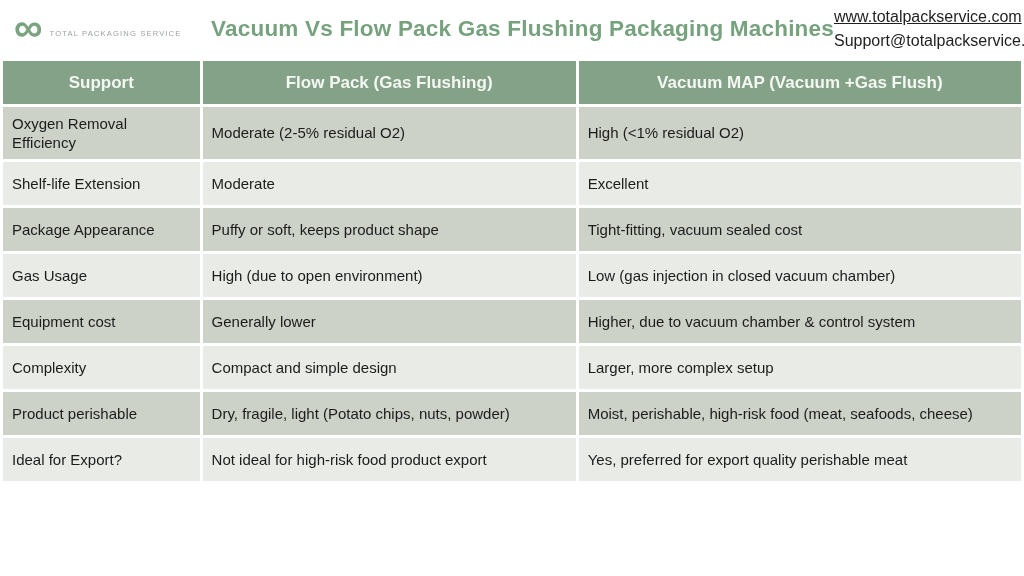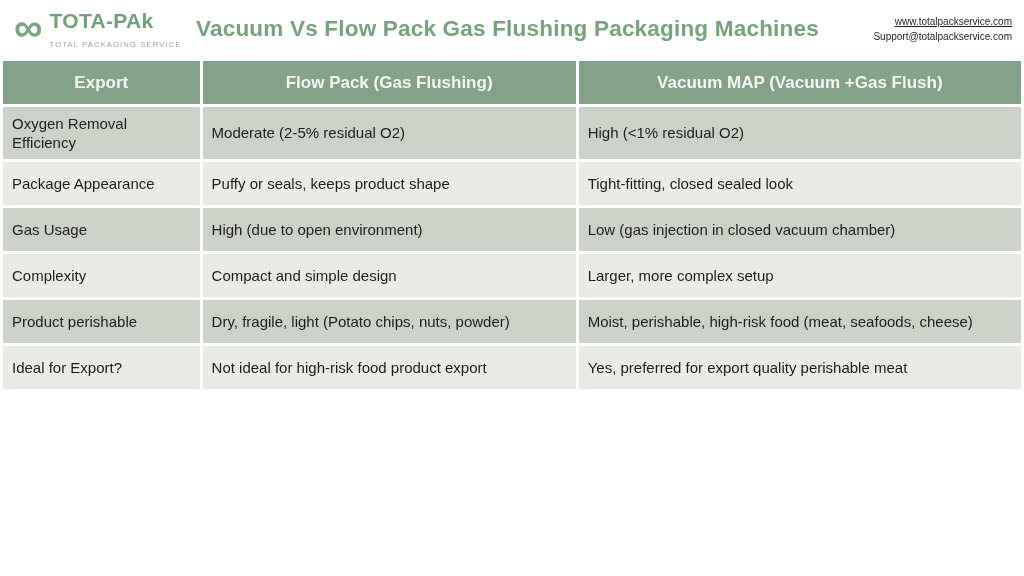--- a/index.html
+++ b/index.html
@@ -15,24 +15,24 @@
   }
   .brand{display:flex;align-items:center;gap:7px;width:178px;flex:0 0 auto;}
   .logo-glyph{
     color:#7aa37f;font-size:40px;font-weight:bold;line-height:0.8;
     transform:translateY(-2px);
   }
   .brand-text{display:flex;flex-direction:column;}
   .brand-name{color:#6fa077;font-weight:bold;font-size:21px;line-height:1;letter-spacing:0.3px;}
   .brand-tagline{color:#9ba39c;font-size:7.6px;letter-spacing:1.15px;margin-top:9px;white-space:nowrap;}
   .page-title{
-    flex:1;text-align:left;color:#76a27e;font-weight:bold;
+    flex:1;text-align:right;color:#76a27e;font-weight:bold;
     font-size:22.5px;letter-spacing:0.2px;padding-left:4px;white-space:nowrap;
   }
-  .contact{flex:0 0 auto;width:178px;font-size:10px;color:#1f1f1f;line-height:1.5;text-align:right;}
+  .contact{flex:0 0 auto;width:178px;font-size:16px;color:#1f1f1f;line-height:1.5;text-align:center;}
   .website-link{text-decoration:underline;cursor:pointer;}
   .email-line{text-decoration:none;cursor:pointer;}
   
   table.compare{
     width:1024px;table-layout:fixed;
     border-collapse:separate;border-spacing:3px;
     background:#ffffff;
   }
   col.c1{width:196px;}
   col.c2{width:372px;}
@@ -50,59 +50,68 @@
   tbody tr:nth-child(odd) td{background:#cdd2c8;}
   tbody tr:nth-child(even) td{background:#e9ece6;}
 </style>
 </head>
 <body>
 
 <div class="top-band">
   <div class="brand">
     <span class="logo-glyph">∞</span>
     <span class="brand-text">
-      <span class="brand-name">TOTA-PAk</span>
       <span class="brand-tagline">TOTAL PACKAGING SERVICE</span>
     </span>
   </div>
   <div class="page-title">Vacuum Vs Flow Pack Gas Flushing Packaging Machines</div>
   <div class="contact">
     <div class="website-link">www.totalpackservice.com</div>
     <div class="email-line">Support@totalpackservice.com</div>
   </div>
 </div>
 
 <table class="compare">
   <colgroup>
       <col class="c1">
       <col class="c2">
       <col class="c3">
     </colgroup>
   <thead>
     <tr>
-      <th>Export</th>
+      <th>Support</th>
       <th>Flow Pack (Gas Flushing)</th>
       <th>Vacuum MAP (Vacuum +Gas Flush)</th>
     </tr>
   </thead>
   <tbody>
       <tr>
         <td>Oxygen Removal Efficiency</td>
         <td>Moderate (2-5% residual O2)</td>
         <td>High (&lt;1% residual O2)</td>
       </tr>
       <tr>
+        <td>Shelf-life Extension</td>
+        <td>Moderate</td>
+        <td>Excellent</td>
+      </tr>
+      <tr>
         <td>Package Appearance</td>
-        <td>Puffy or seals, keeps product shape</td>
-        <td>Tight-fitting, closed sealed look</td>
+        <td>Puffy or soft, keeps product shape</td>
+        <td>Tight-fitting, vacuum sealed cost</td>
       </tr>
       <tr>
         <td>Gas Usage</td>
         <td>High (due to open environment)</td>
         <td>Low (gas injection in closed vacuum chamber)</td>
+      </tr>
+      <tr>
+        <td>Equipment cost</td>
+        <td>Generally lower</td>
+        <td>Higher, due to vacuum chamber &amp;  control system</td>
       </tr>
       <tr>
         <td>Complexity</td>
         <td>Compact and simple design</td>
         <td>Larger, more complex setup</td>
       </tr>
       <tr>
         <td>Product perishable</td>
         <td>Dry, fragile, light (Potato chips, nuts, powder)</td>
         <td>Moist, perishable, high-risk food (meat,  seafoods, cheese)</td>

